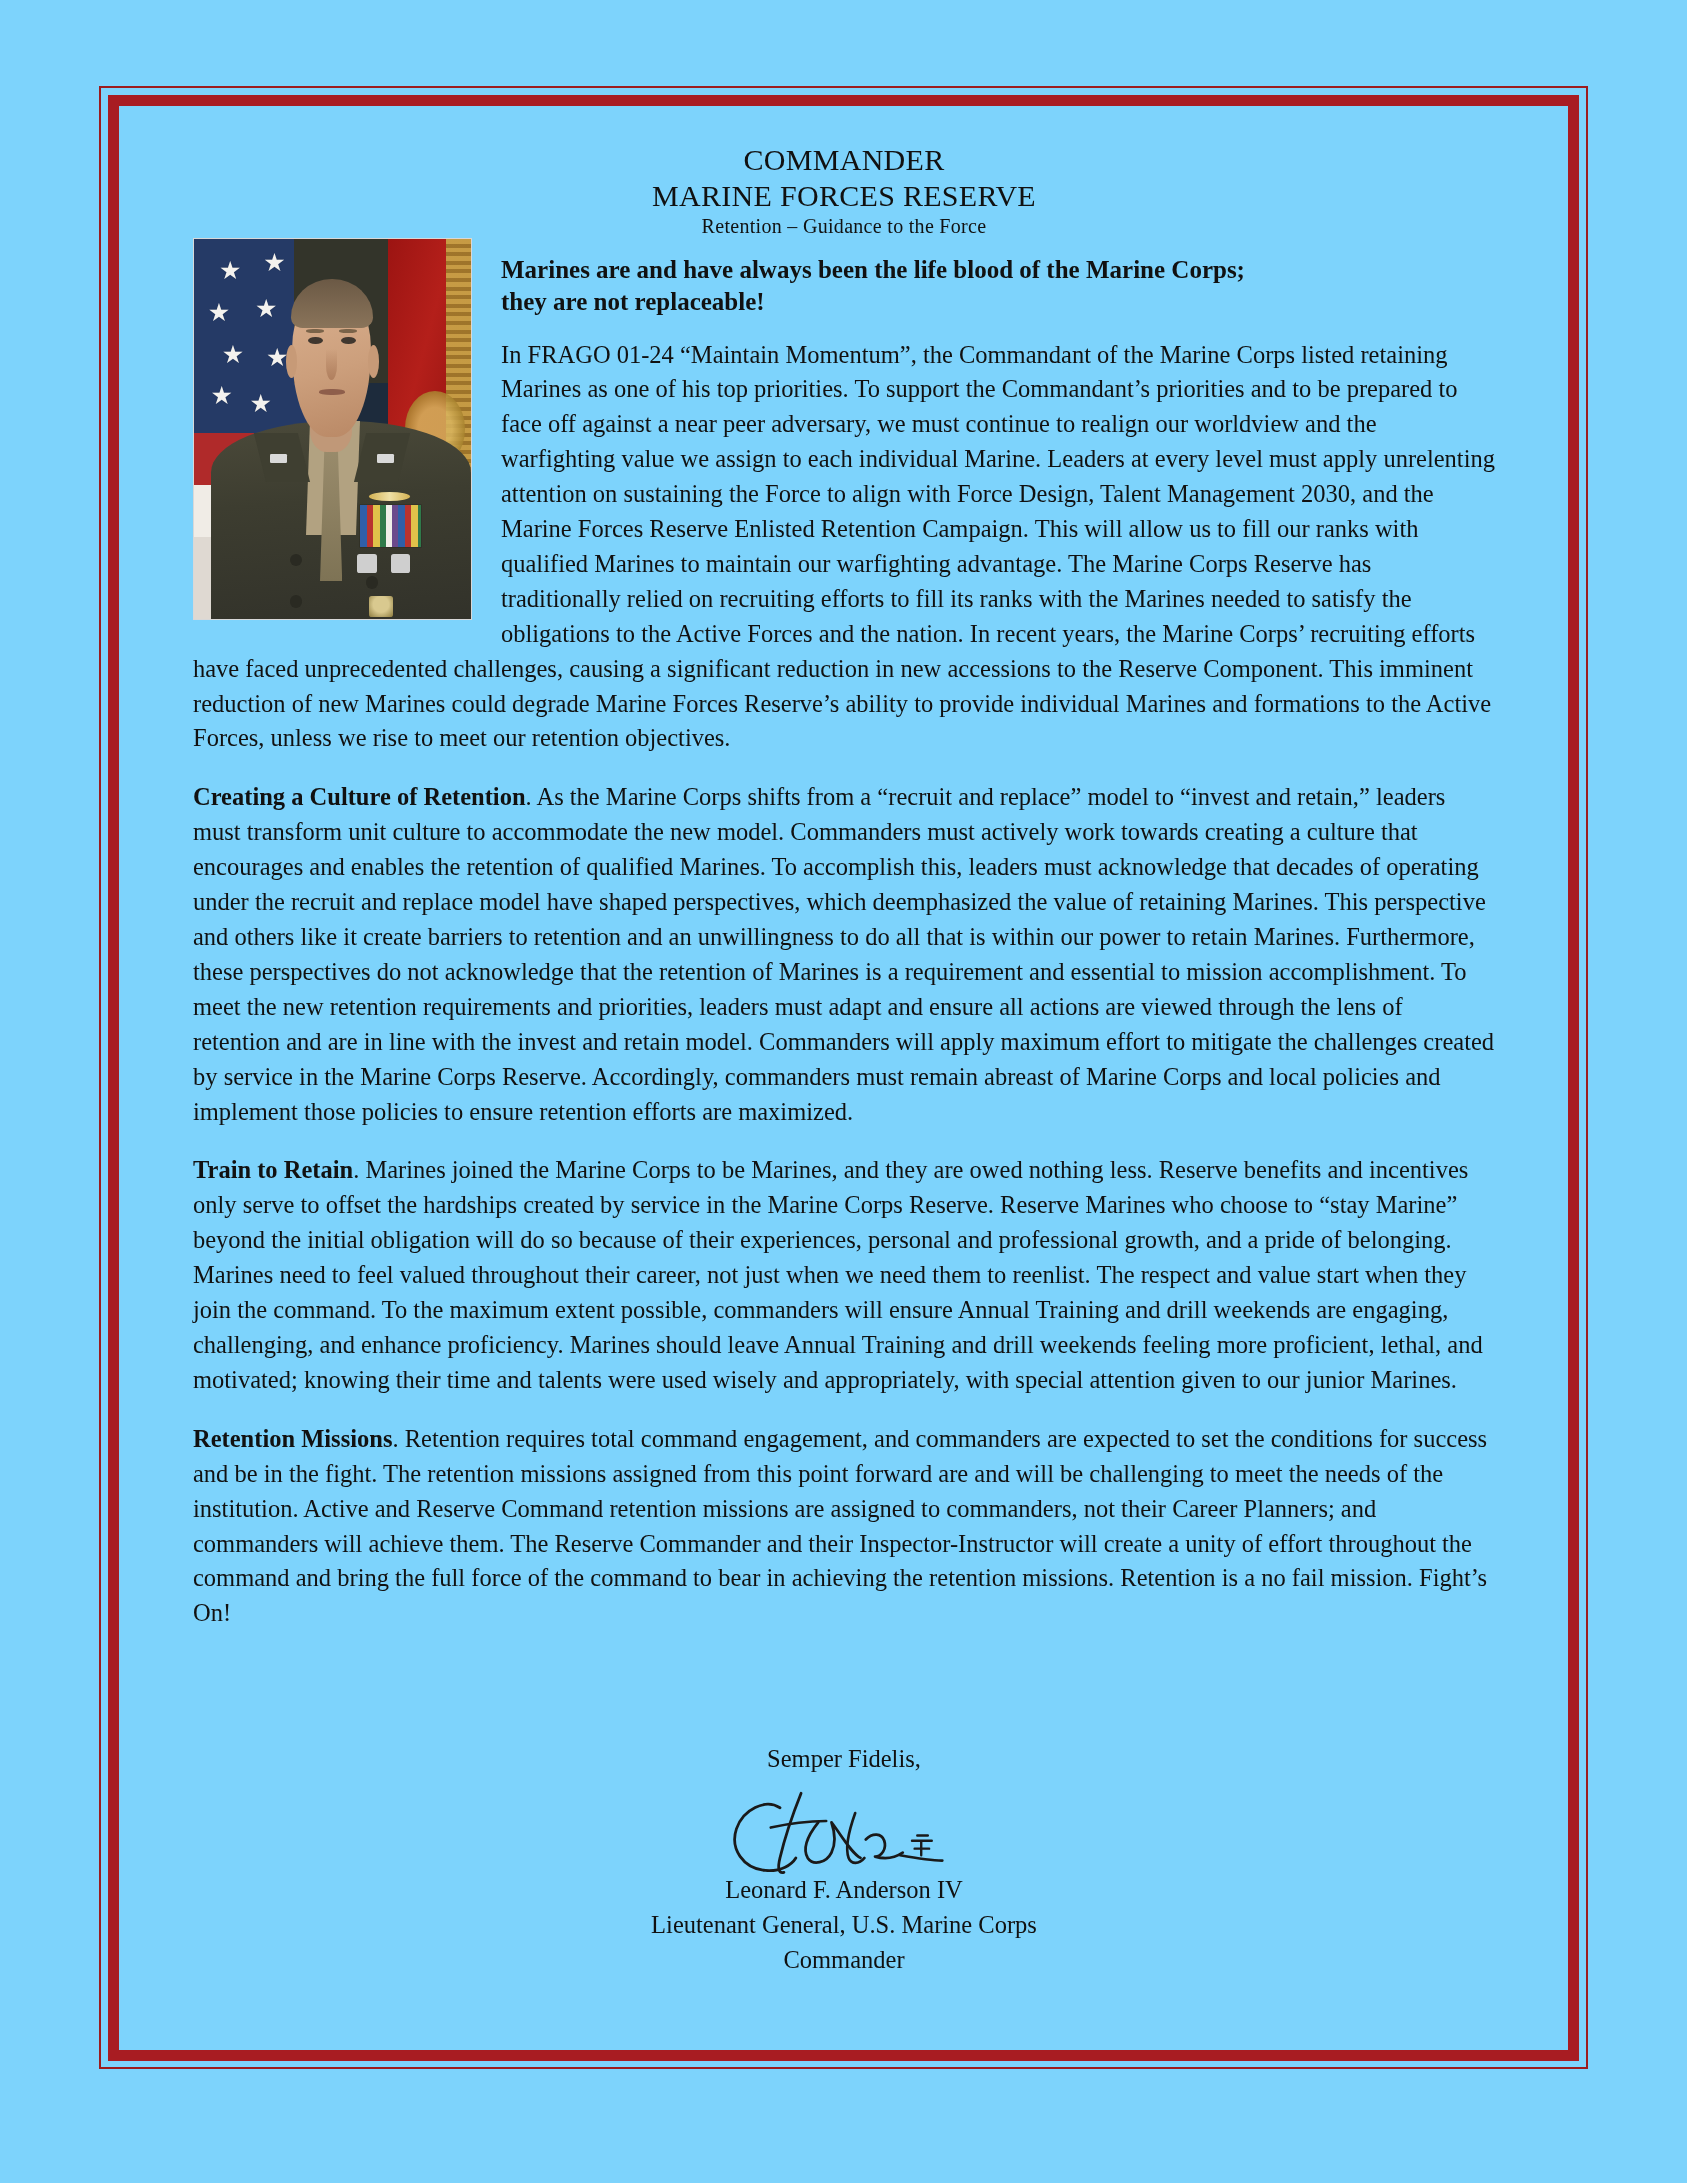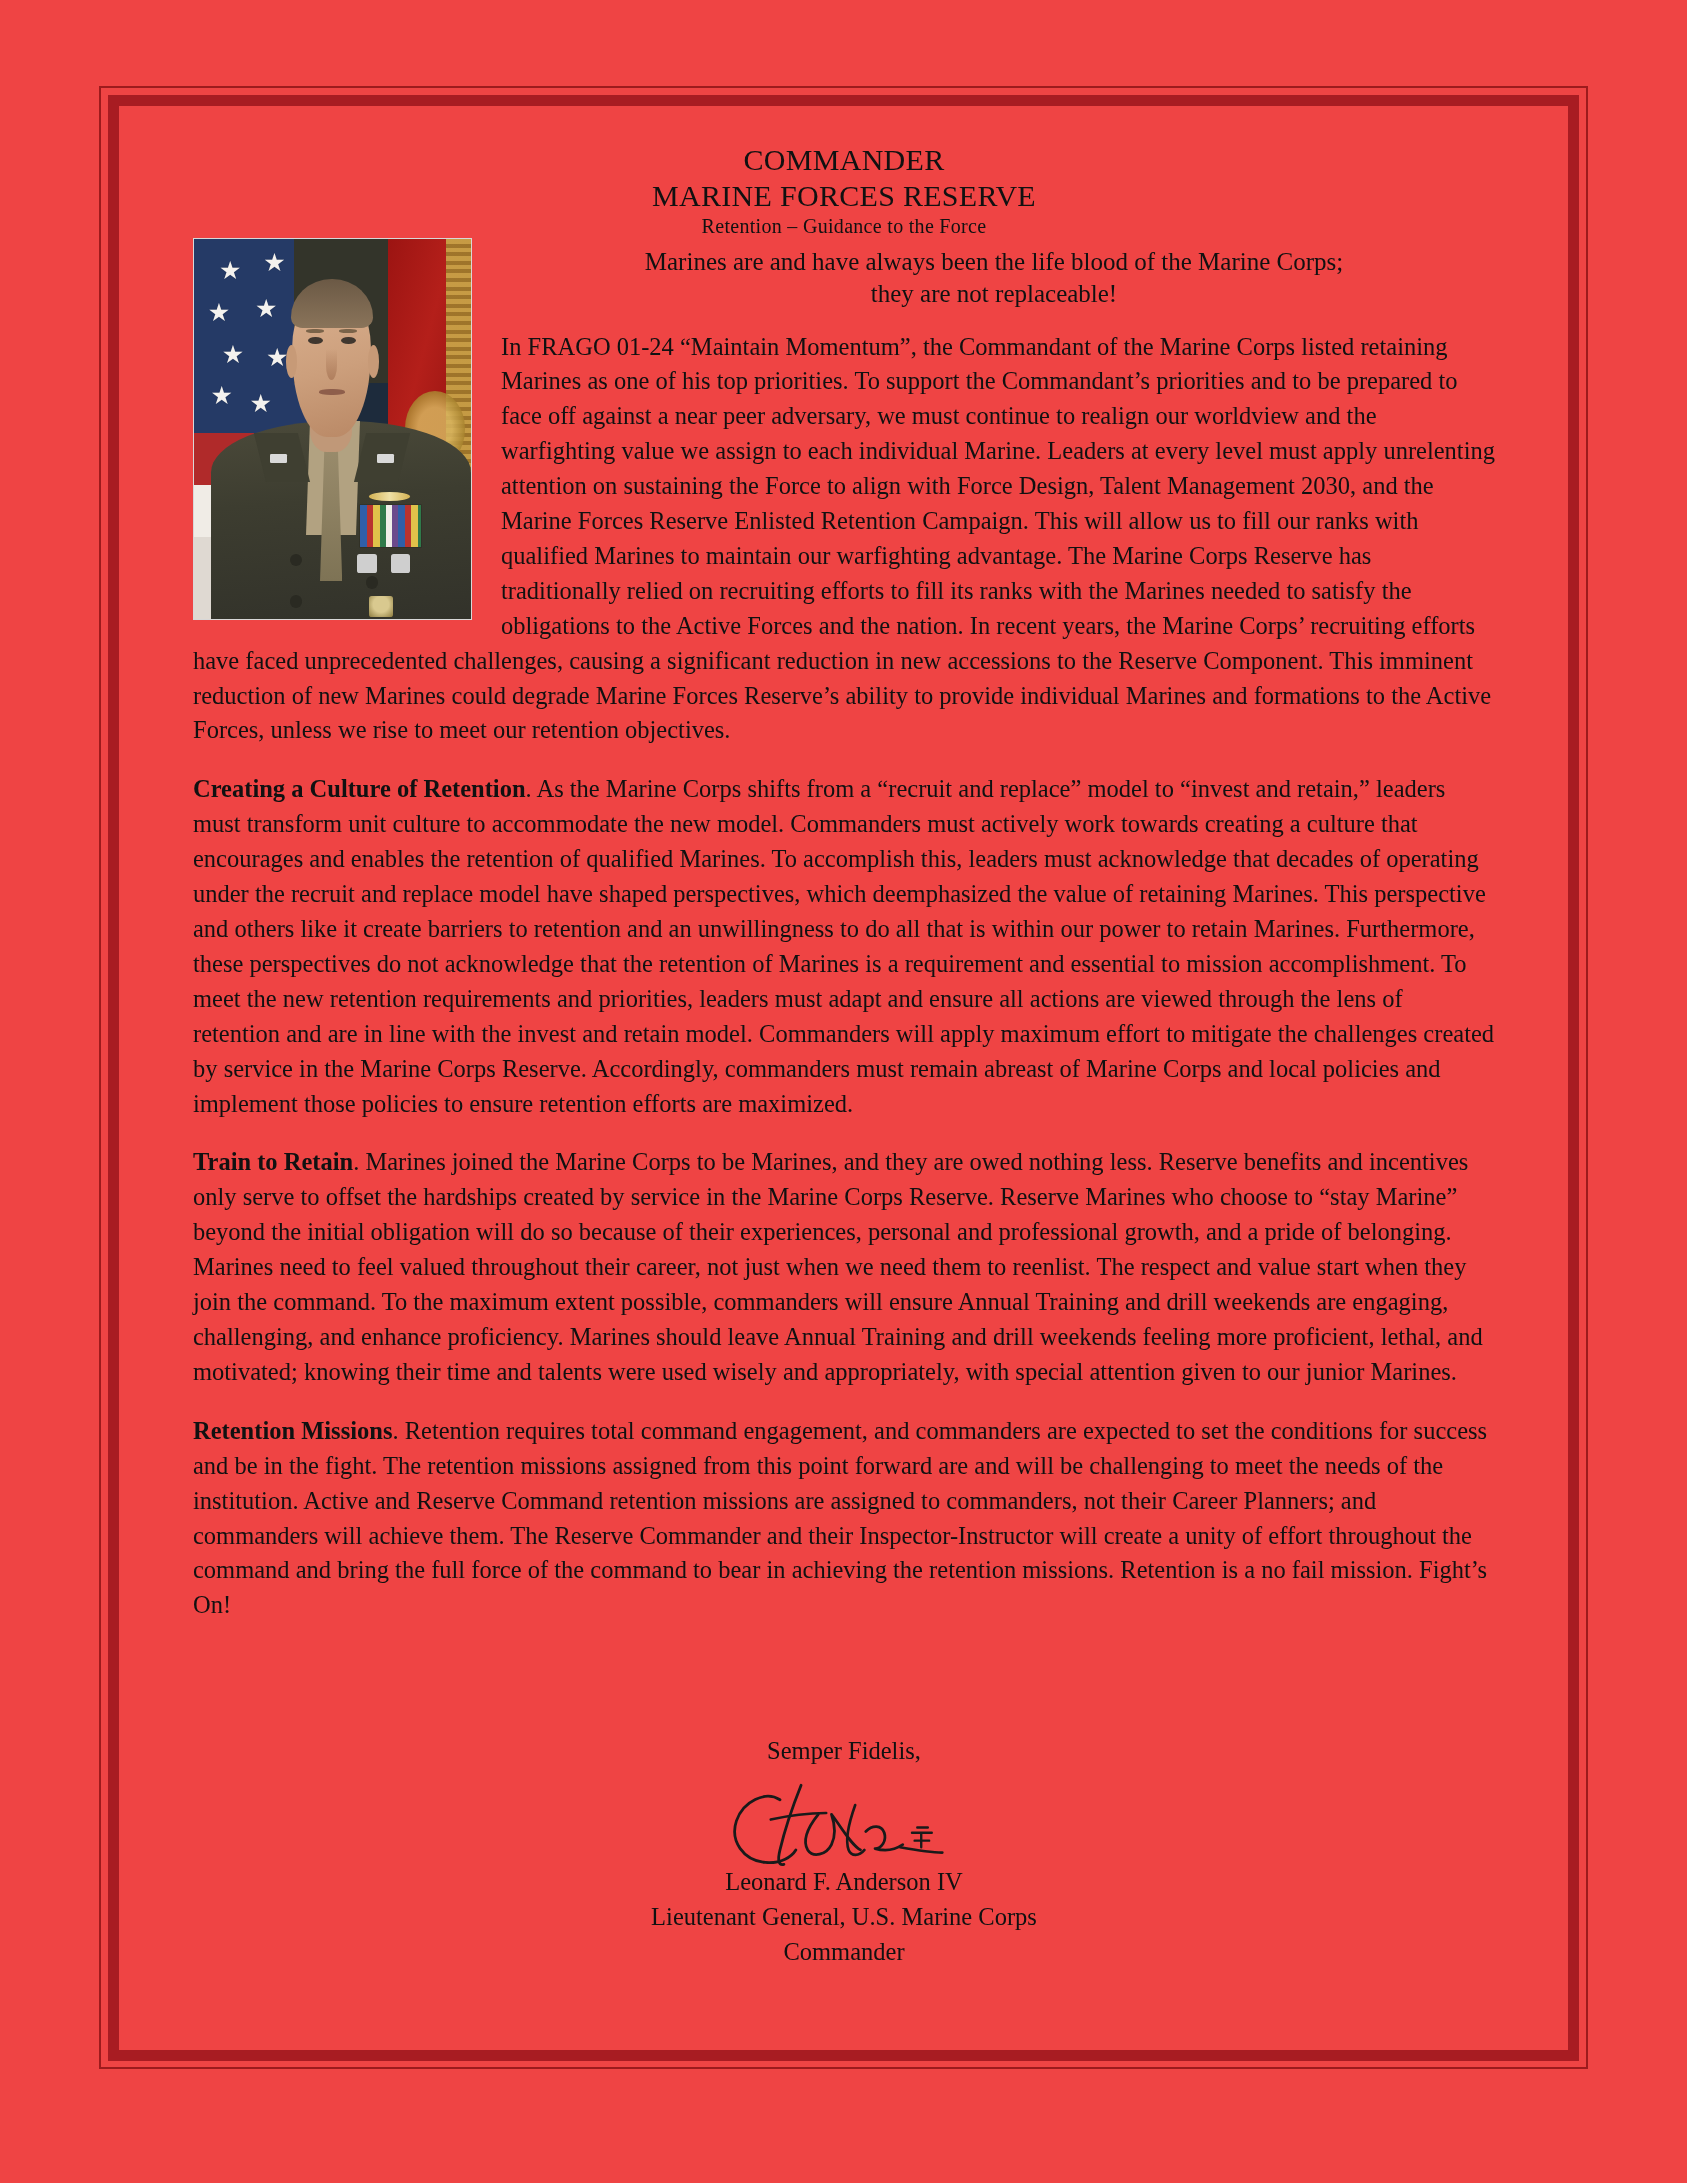--- a/index.html
+++ b/index.html
@@ -15,21 +15,21 @@
     color: #111111;
     -webkit-font-smoothing: antialiased;
   }
 
   
   .page {
     position: relative;
     width: 1687px;
     height: 2183px;
     box-sizing: border-box;
-    background: #ef4444;
+    background: #7dd3fc;
     overflow: hidden;
   }
   .border-outer {
     position: absolute;
     left: 99px;
     top: 86px;
     right: 99px;
     bottom: 114px;
     border: 2.6px solid #9d1b1d;
     box-sizing: border-box;
@@ -58,25 +58,25 @@
     text-align: center;
     line-height: 1.20;
   }
   .doc-header .hline {
     font-size: 30px;
     letter-spacing: 0.3px;
   }
   .doc-header .hline.l3 { font-size: 20px; }
 
   .pull-quote {
-    text-align: center;
-    font-weight: normal;
+    text-align: left;
+    font-weight: bold;
     font-size: 25px;
     line-height: 1.27;
-    margin: 8px;
+    margin: 16px;
     padding: 0;
   }
 
   
   .body-text {
     font-size: 24.5px;
     line-height: 1.425;
     text-align: left;
   }
   p.para {

